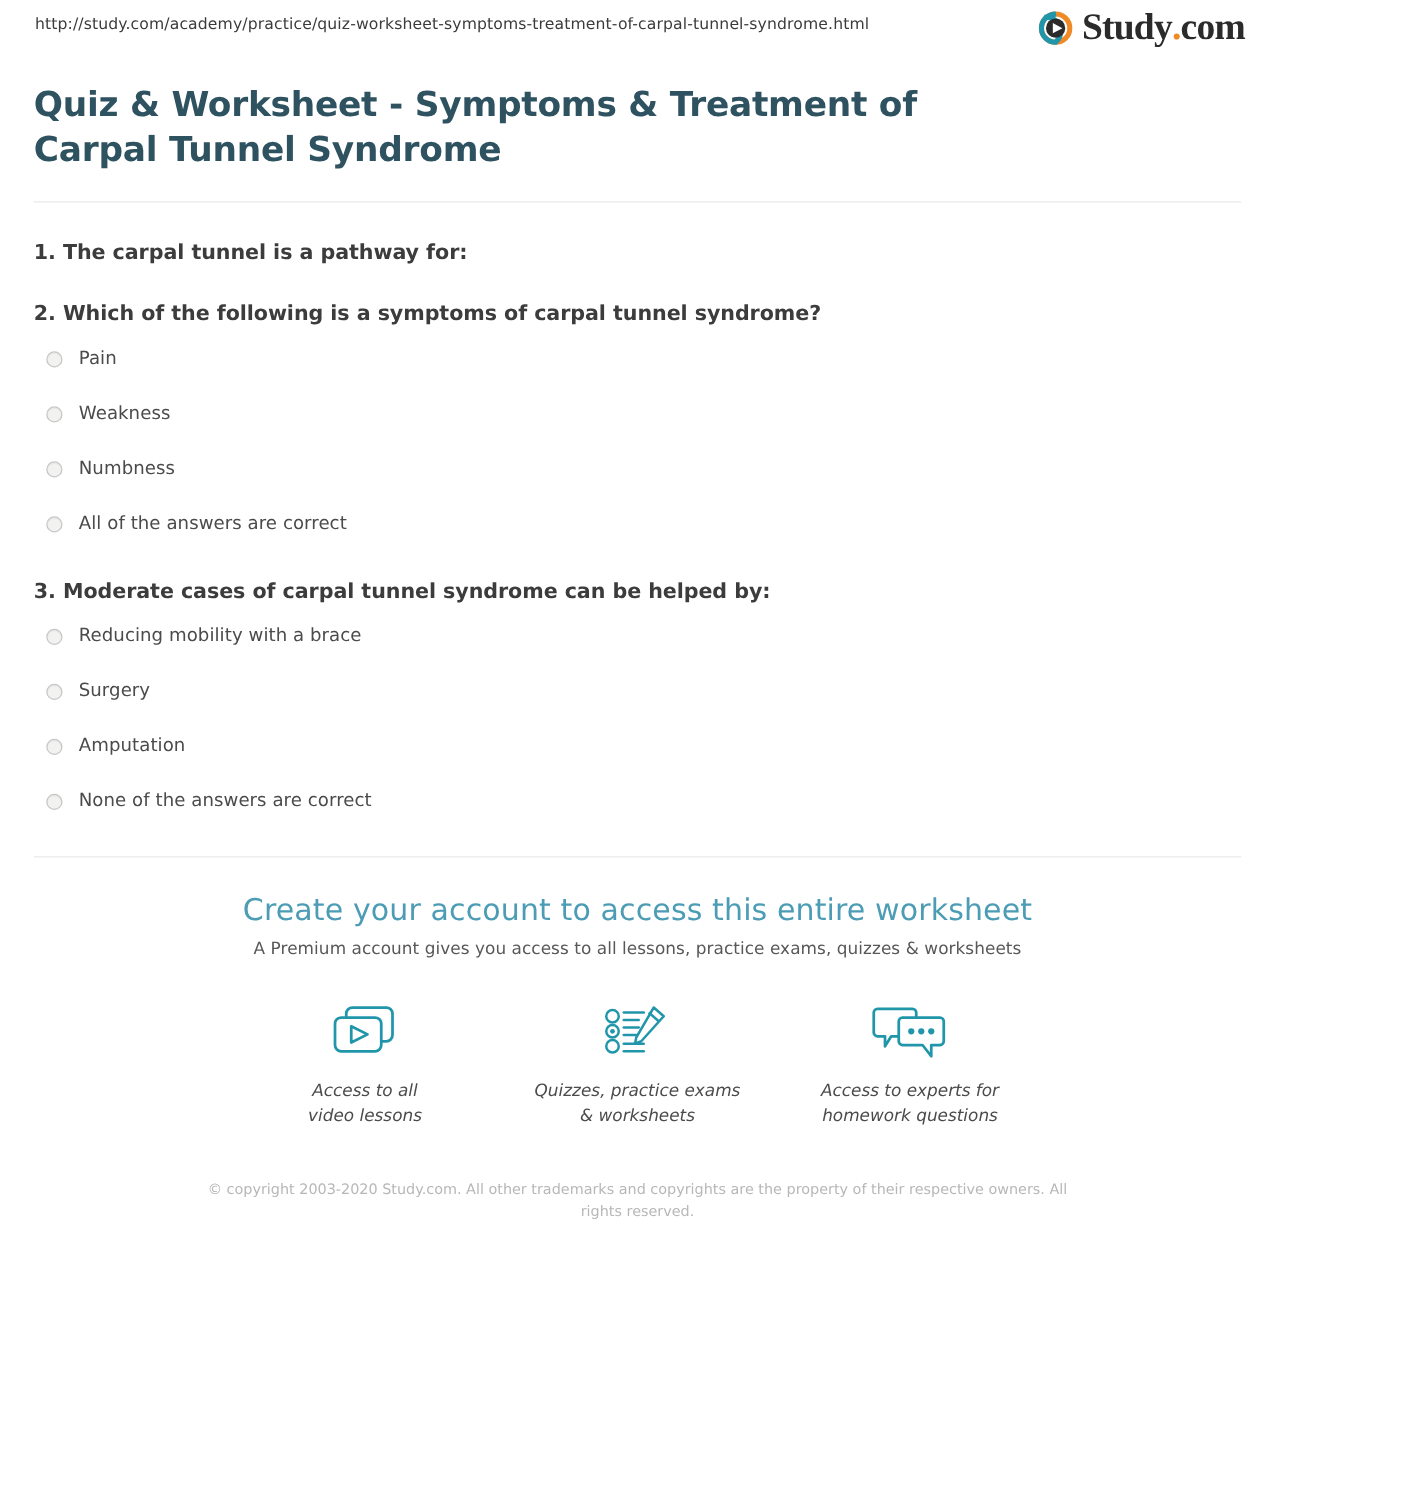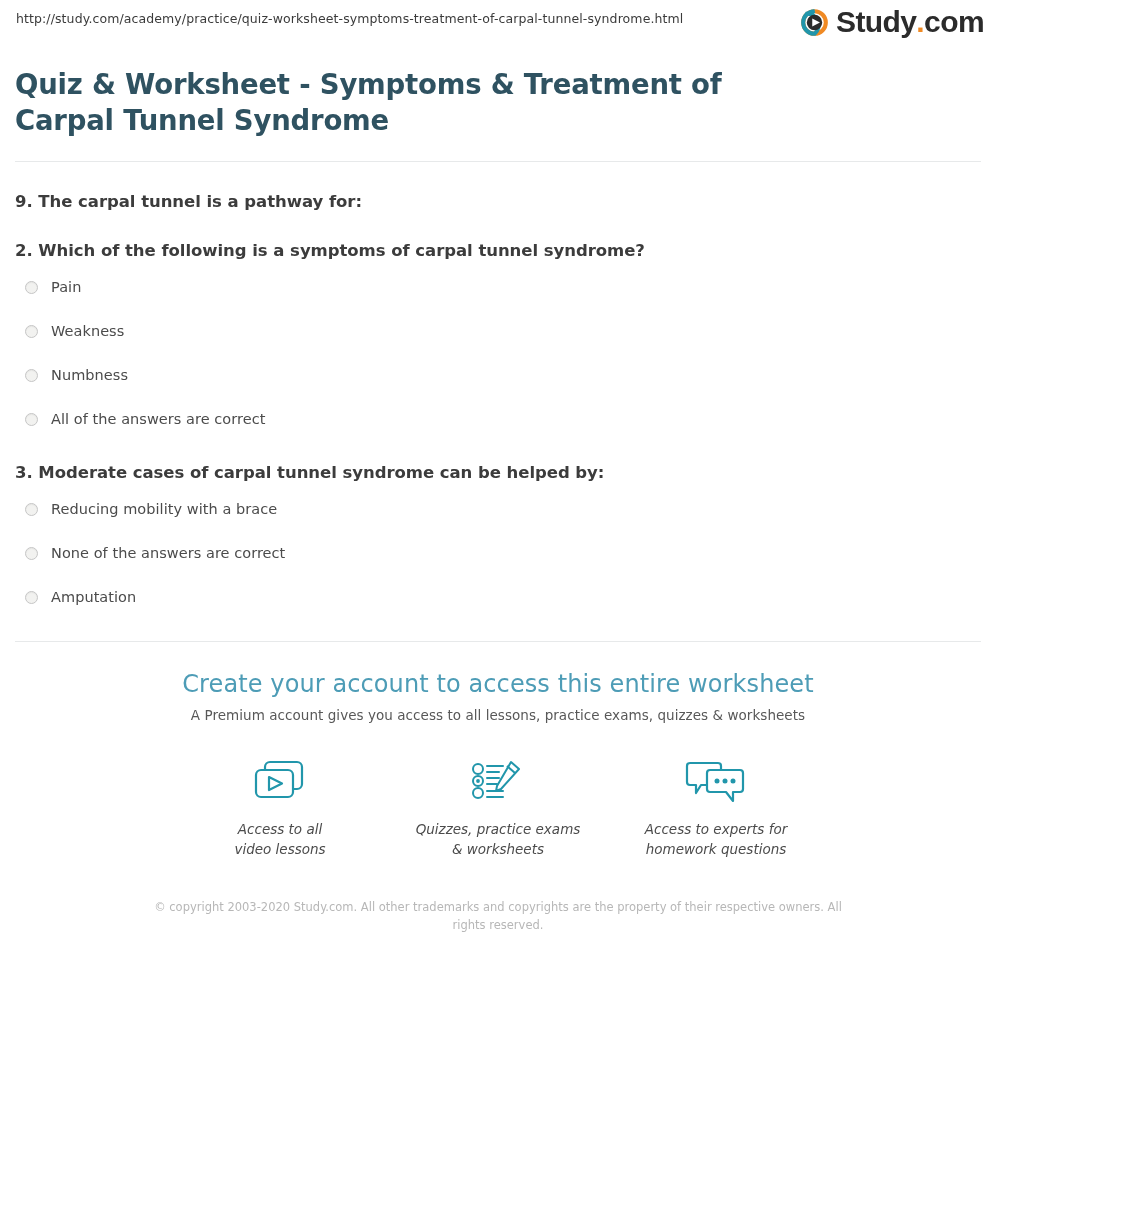--- a/index.html
+++ b/index.html
@@ -14,20 +14,21 @@
     -webkit-font-smoothing: antialiased;
     overflow: hidden;
     position: relative;
   }
 
   .page {
     width: 996px;
     height: 1208px;
     position: relative;
     box-sizing: border-box;
+    margin-left: 12px;
   }
 
   
   .header {
     position: relative;
     height: 52px;
     padding: 0 14px;
   }
   .url-text {
     position: absolute;
@@ -47,21 +48,21 @@
     align-items: center;
     gap: 7px;
   }
   .logo-mark {
     width: 29px;
     height: 29px;
     flex: 0 0 auto;
     display: block;
   }
   .logo-word {
-    font-family: Liberation Sans, sans-serif;
+    font-family: Liberation Serif, serif;
     font-size: 30px;
     font-weight: 700;
     color: #2b2b2b;
     letter-spacing: -0.6px;
     line-height: 1;
     display: flex;
     align-items: baseline;
   }
   .logo-dot { color: #f08a24; }
 
@@ -204,21 +205,21 @@
   </div>
 
   <div class="title-wrap">
     <h1 class="page-title">Quiz &amp; Worksheet - Symptoms &amp; Treatment of Carpal Tunnel Syndrome</h1>
   </div>
   <div class="rule"></div>
 
   <div class="quiz">
 
     <div class="question-block">
-      <p class="question-text">9. The carpal tunnel is a pathway for:</p>
+      <p class="question-text">1. The carpal tunnel is a pathway for:</p>
     </div>
 
     <div class="question-block">
       <p class="question-text">2. Which of the following is a symptoms of carpal tunnel syndrome?</p>
       <ul class="answers">
         <li class="answer-row">
           <span class="radio"></span>
           <span class="answer-label">Pain</span>
         </li>
         <li class="answer-row">
@@ -238,25 +239,29 @@
 
     <div class="question-block">
       <p class="question-text">3. Moderate cases of carpal tunnel syndrome can be helped by:</p>
       <ul class="answers">
         <li class="answer-row">
           <span class="radio"></span>
           <span class="answer-label">Reducing mobility with a brace</span>
         </li>
         <li class="answer-row">
           <span class="radio"></span>
+          <span class="answer-label">Surgery</span>
+        </li>
+        <li class="answer-row">
+          <span class="radio"></span>
+          <span class="answer-label">Amputation</span>
+        </li>
+        <li class="answer-row">
+          <span class="radio"></span>
           <span class="answer-label">None of the answers are correct</span>
-        </li>
-        <li class="answer-row">
-          <span class="radio"></span>
-          <span class="answer-label">Amputation</span>
         </li>
       </ul>
     </div>
 
   </div>
 
   <div class="rule" style="margin-top:30px;"></div>
 
   <div class="cta">
     <p class="cta-heading">Create your account to access this entire worksheet</p>

